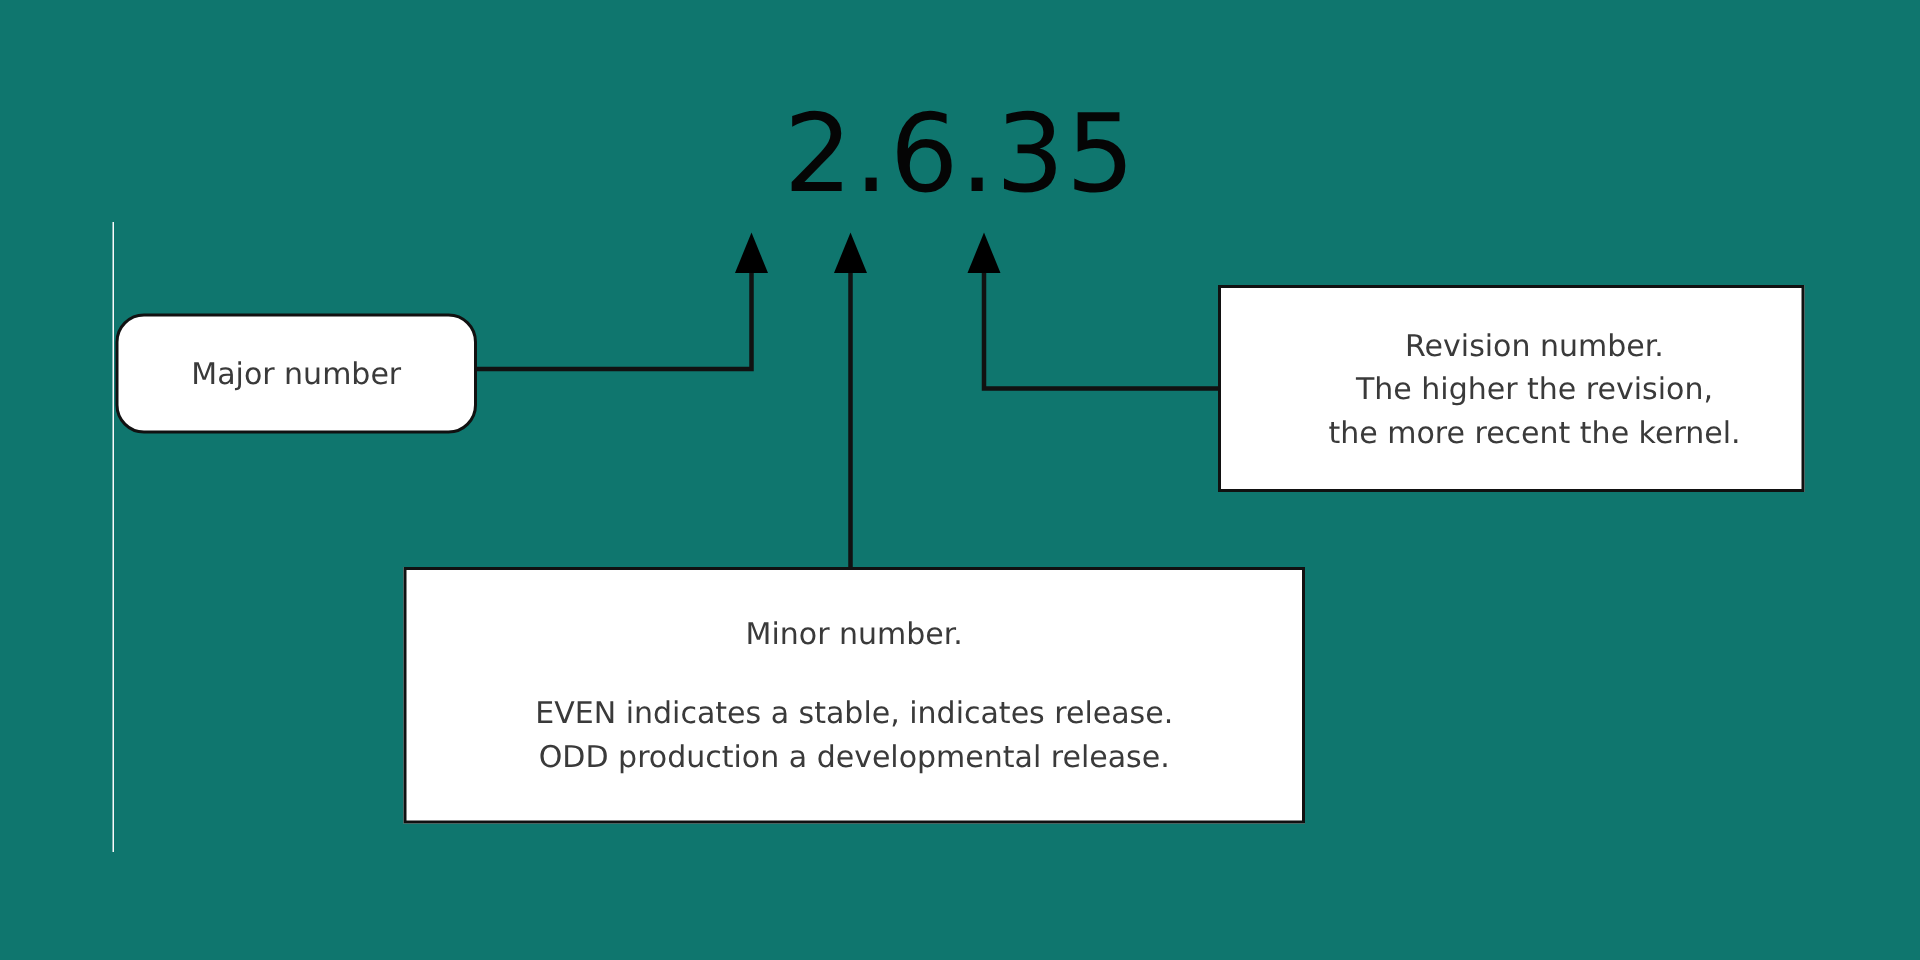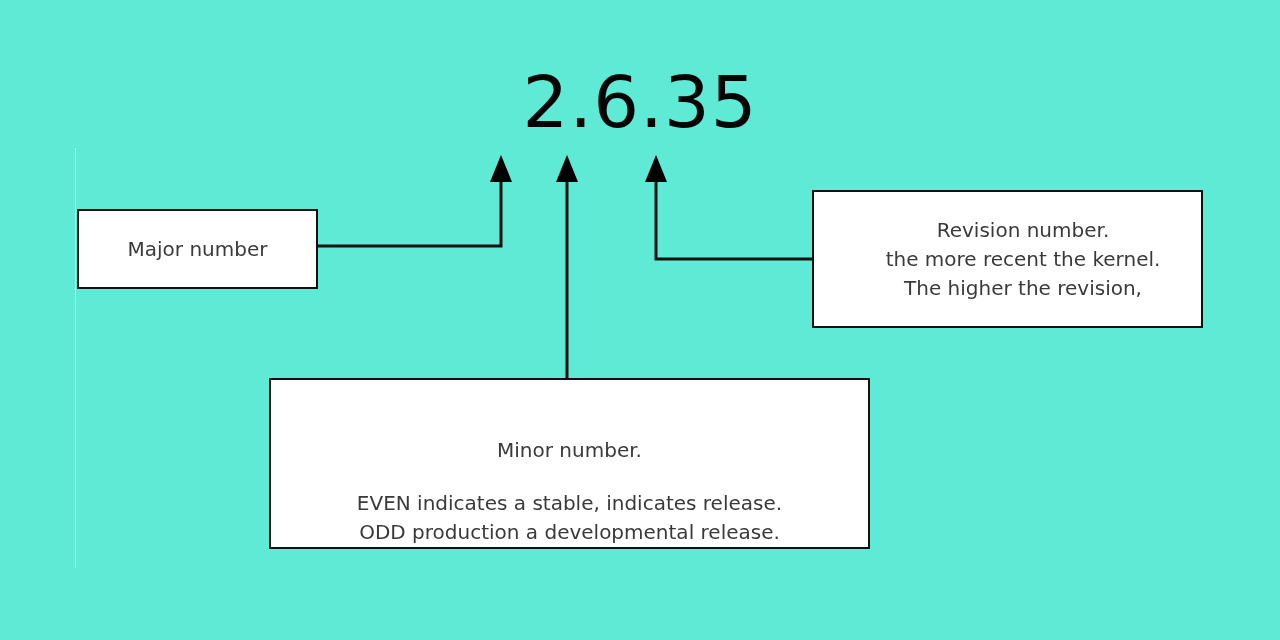--- a/index.html
+++ b/index.html
@@ -4,21 +4,21 @@
 <style>
   html, body {
     margin: 0;
     padding: 0;
     background: #ffffff;
   }
   #canvas {
     position: relative;
     width: 1280px;
     height: 640px;
-    background: #5eead4;
+    background: #0f766e;
     overflow: hidden;
     font-family: "DejaVu Sans", "Liberation Sans", sans-serif;
   }
   #diagram-svg {
     position: absolute;
     left: 0;
     top: 0;
     width: 1280px;
     height: 640px;
   }
@@ -53,34 +53,34 @@
     white-space: pre;
   }
   .callout .spacer {
     height: 24px;
   }
   #major-box {
     left: 77px;
     top: 209px;
     width: 241px;
     height: 80px;
+    border-radius: 19px;
   }
   #revision-box {
     left: 812px;
     top: 190px;
     width: 391px;
     height: 138px;
     padding-left: 31px;
   }
   #minor-box {
     left: 269px;
     top: 378px;
     width: 601px;
     height: 171px;
-    justify-content: flex-end;
   }
   .faint-edge {
     position: absolute;
     left: 75px;
     top: 148px;
     width: 1px;
     height: 420px;
     background: #fbfafb;
   }
 </style>
@@ -110,22 +110,22 @@
   </svg>
 
   <div class="version-label">2.6.35</div>
 
   <div class="callout" id="major-box">
     <div class="line">Major number</div>
   </div>
 
   <div class="callout" id="revision-box">
     <div class="line">Revision number.</div>
+    <div class="line">The higher the revision,</div>
     <div class="line">the more recent the kernel.</div>
-    <div class="line">The higher the revision,</div>
   </div>
 
   <div class="callout" id="minor-box">
     <div class="line">Minor number.</div>
     <div class="spacer"></div>
     <div class="line">EVEN indicates a stable, indicates release.</div>
     <div class="line">ODD production a developmental release.</div>
   </div>
 
 </div>

